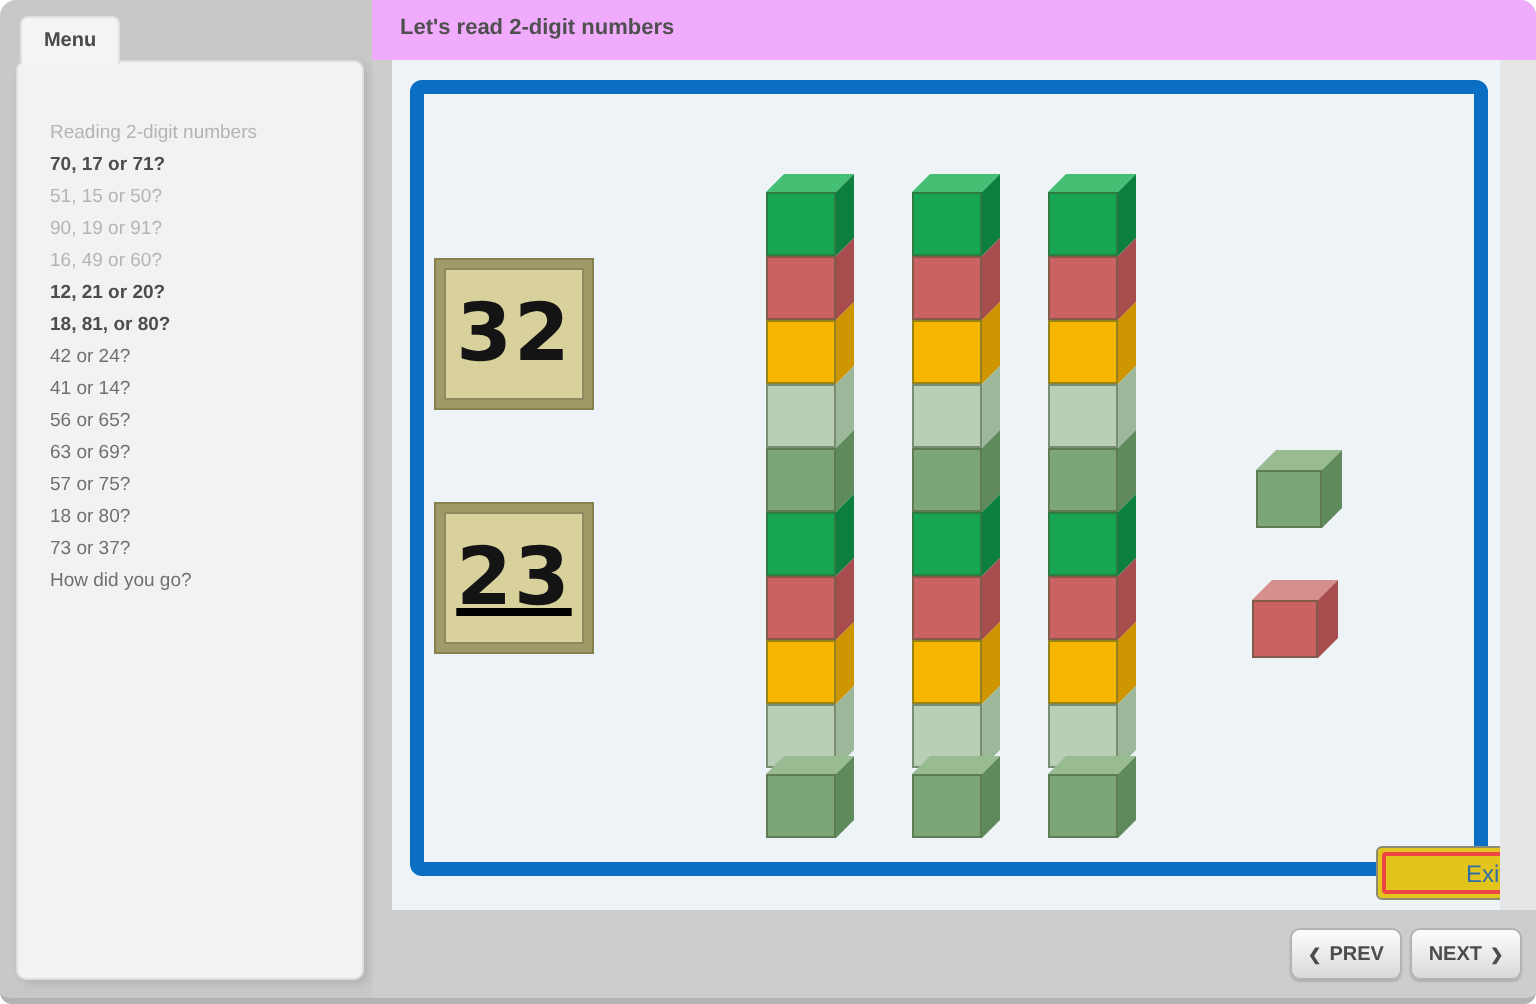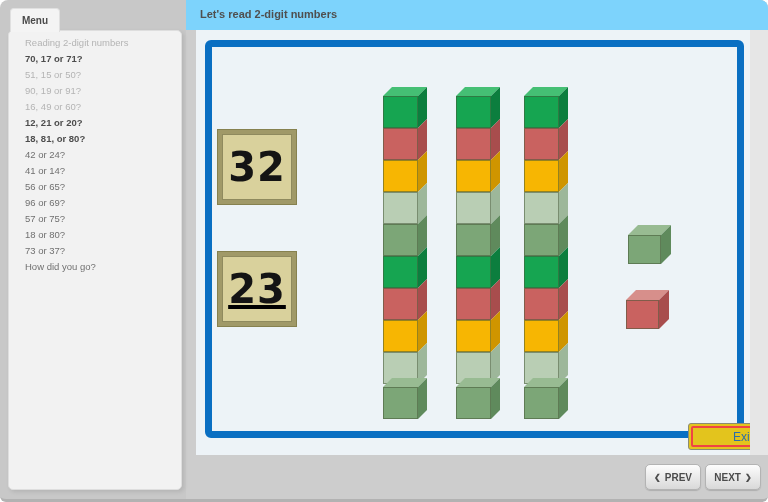--- a/index.html
+++ b/index.html
@@ -5,29 +5,29 @@
   html,body{margin:0;padding:0;background:#ffffff;font-family:"Liberation Sans",sans-serif;}
   .app{position:relative;width:768px;height:502px;background:#c8c8c8;border-radius:8px 8px 6px 6px;
        overflow:hidden;border-bottom:3px solid #b2b2b2;box-sizing:border-box;}
   
   .menu-tab{position:absolute;left:10px;top:8px;width:48px;height:23px;background:#f4f4f4;
             border:1px solid #e0e0e0;border-bottom:none;border-radius:4px 4px 0 0;
             font-size:10px;font-weight:bold;color:#4a4a4a;line-height:23px;text-align:center;z-index:3;}
   .sidebar{position:absolute;left:8px;top:30px;width:174px;height:460px;background:#f2f2f2;
            border:1px solid #dedede;border-radius:5px;box-sizing:border-box;
            box-shadow:2px 2px 4px rgba(0,0,0,0.10);z-index:2;}
-  .menu-list{padding-top:4px;}
+  .menu-list{padding-top:4px;margin-top:24px;}
   .menu-item{height:16px;line-height:16px;font-size:9.5px;padding-left:16px;color:#707070;
              white-space:nowrap;cursor:pointer;}
   .menu-item.muted{color:#b4b4b4;}
   .menu-item.bold{color:#4d4d4d;font-weight:bold;}
   .menu-item.selected{background:#cfe6f3;color:#4d4d4d;}
   
   .main{position:absolute;left:186px;top:0;width:582px;height:502px;background:#cdcdcd;}
-  .titlebar{position:absolute;left:0;top:0;width:582px;height:30px;background:#7dd3fc;}
+  .titlebar{position:absolute;left:0;top:0;width:582px;height:30px;background:#f0abfc;}
   .page-title{position:absolute;left:14px;top:8px;font-size:11px;font-weight:bold;color:#4f4f4f;}
   .right-strip{position:absolute;left:564px;top:30px;width:18px;height:425px;background:#e6e6e6;}
   .stage{position:absolute;left:10px;top:30px;width:554px;height:425px;background:#edf3f7;}
   .frame{position:absolute;left:9px;top:10px;width:539px;height:398px;border:7px solid #0a6fc2;
          border-radius:6px;box-sizing:border-box;}
   
   .tile{position:absolute;left:22px;width:78px;height:74px;background:#d9d19c;
         border:4px solid #a09968;box-shadow:inset 0 0 0 1px #8f8a5e, 0 0 0 1px #86814f;
         box-sizing:border-box;display:flex;align-items:center;justify-content:center;cursor:pointer;}
   .tile span{font-family:"DejaVu Sans",sans-serif;font-weight:bold;font-size:40px;color:#141414;letter-spacing:1px;}
@@ -63,21 +63,21 @@
         <div class="menu-item muted">Reading 2-digit numbers</div>
         <div class="menu-item bold">70, 17 or 71?</div>
         <div class="menu-item muted">51, 15 or 50?</div>
         <div class="menu-item muted">90, 19 or 91?</div>
         <div class="menu-item muted">16, 49 or 60?</div>
         <div class="menu-item bold">12, 21 or 20?</div>
         <div class="menu-item bold">18, 81, or 80?</div>
         <div class="menu-item normal">42 or 24?</div>
         <div class="menu-item normal">41 or 14?</div>
         <div class="menu-item normal">56 or 65?</div>
-        <div class="menu-item normal">96 or 69?</div>
+        <div class="menu-item normal">63 or 69?</div>
         <div class="menu-item normal">57 or 75?</div>
         <div class="menu-item normal">18 or 80?</div>
         <div class="menu-item normal">73 or 37?</div>
         <div class="menu-item normal">How did you go?</div>
       </div>
   </div>
 
   <div class="main">
     <div class="titlebar">
       <div class="page-title">Let's read 2-digit numbers</div>

